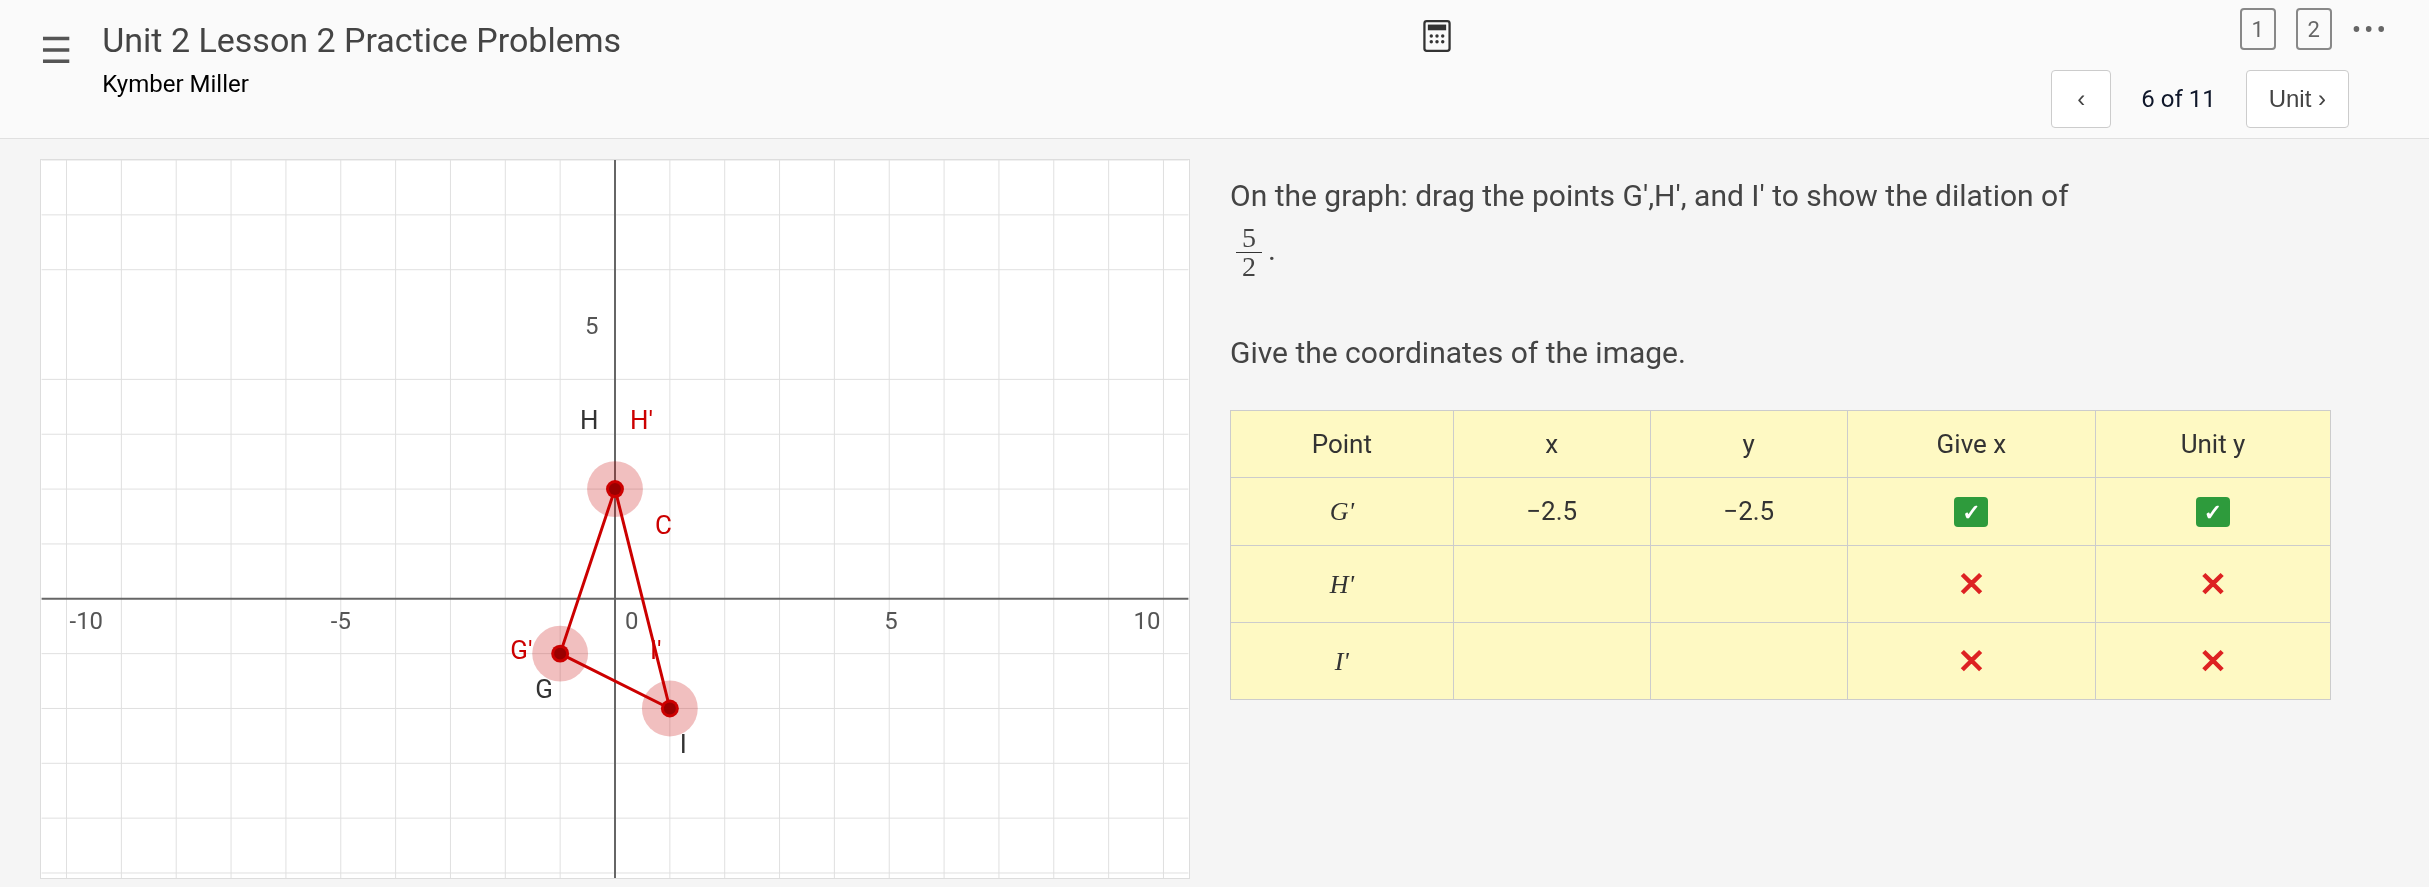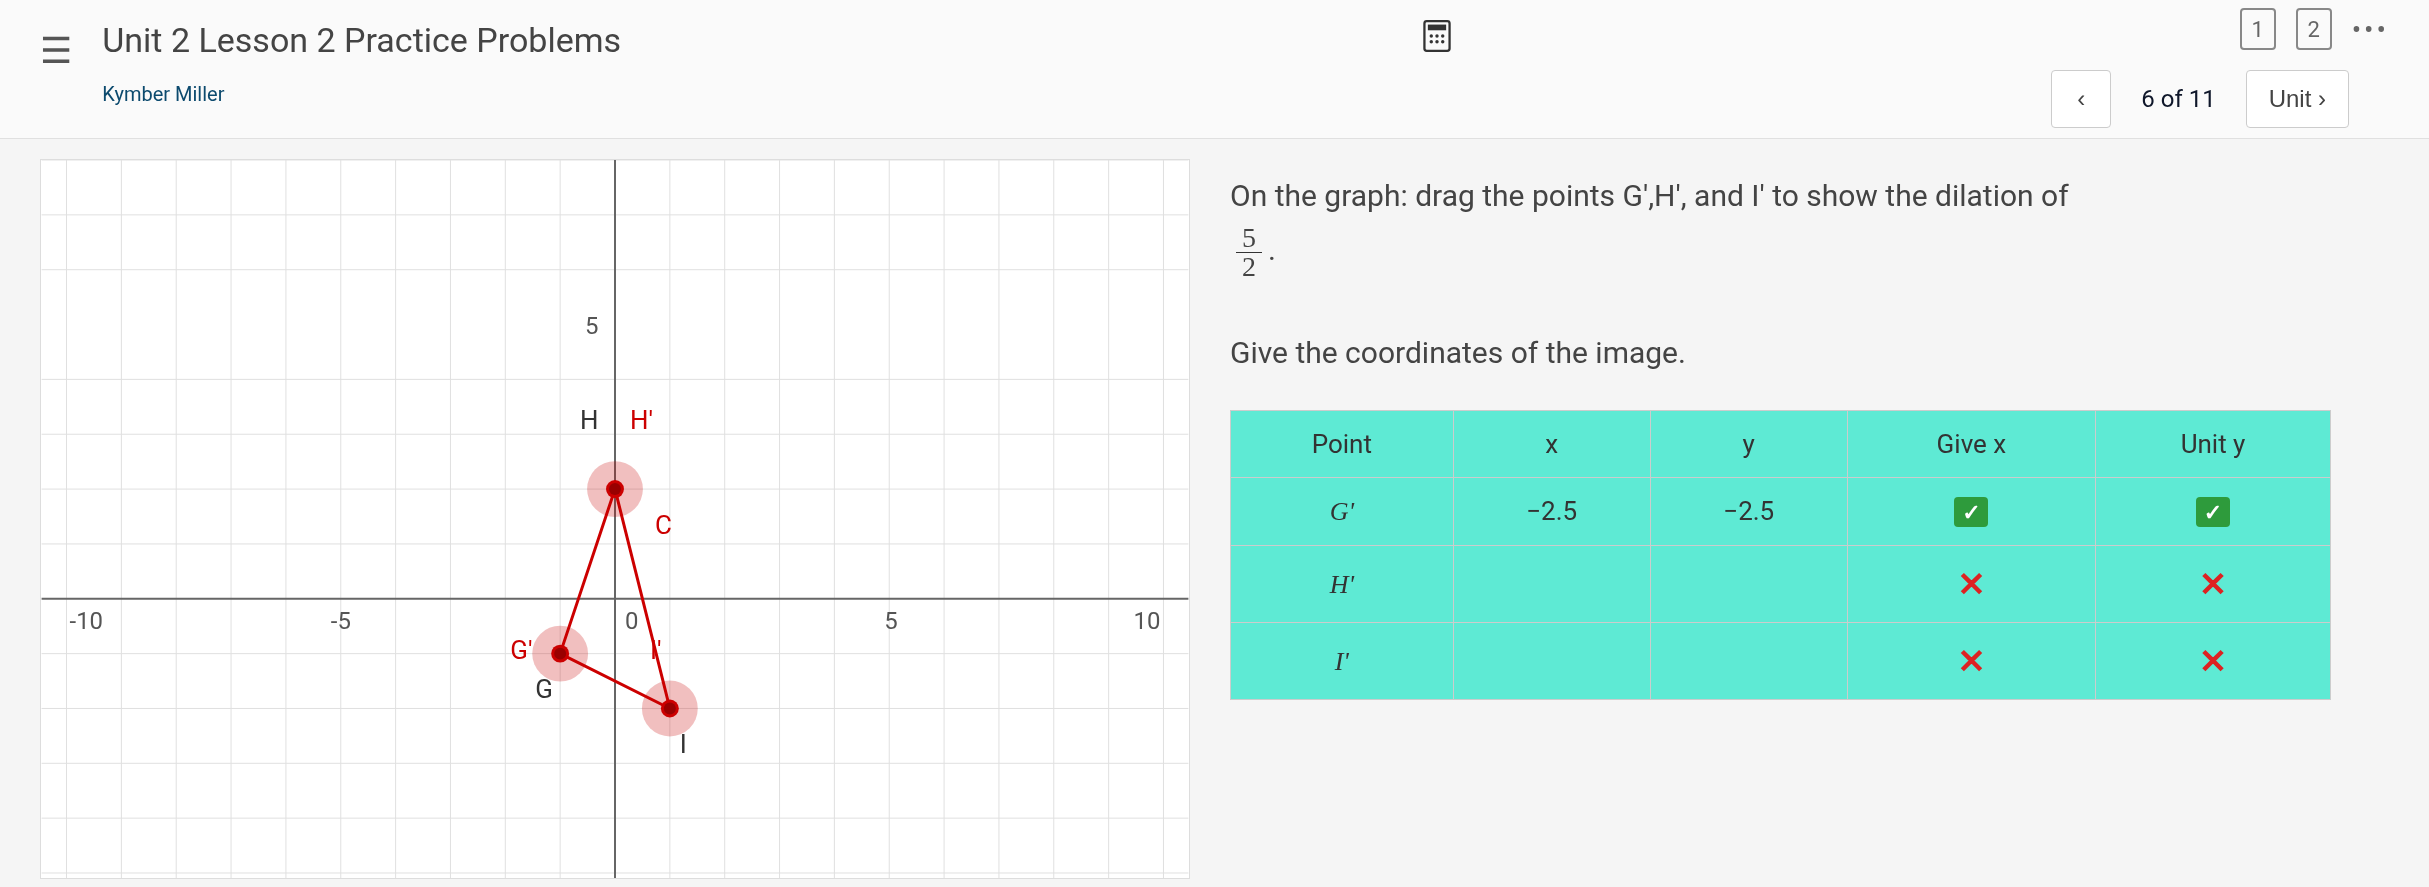--- a/index.html
+++ b/index.html
@@ -26,23 +26,23 @@
     color: #555;
   }
   .title-block { flex: 0 0 auto; }
   .title {
     font-size: 34px;
     color: #444;
     font-weight: 400;
     text-align: center;
   }
   .subtitle {
-    font-size: 20px;
-    color: #0c4a6e;
-    margin-top: 22px;
+    font-size: 24px;
+    color: #000000;
+    margin-top: 10px;
   }
   .header-spacer { flex: 1; }
   .header-right {
     display: flex;
     align-items: center;
     gap: 20px;
     margin-top: 50px;
     margin-right: 40px;
   }
   .calc-icon {
@@ -115,21 +115,21 @@
   }
   table.coords {
     border-collapse: collapse;
     width: 95%;
     font-size: 26px;
   }
   table.coords th, table.coords td {
     border: 1px solid #ccc;
     padding: 18px 10px;
     text-align: center;
-    background: #5eead4;
+    background: #fef9c3;
   }
   table.coords th {
     font-weight: 400;
     color: #333;
   }
   .mathit { font-family: "Times New Roman", serif; font-style: italic; }
   .check-badge {
     display: inline-flex;
     width: 34px; height: 30px;
     background: #2e9b3c;

